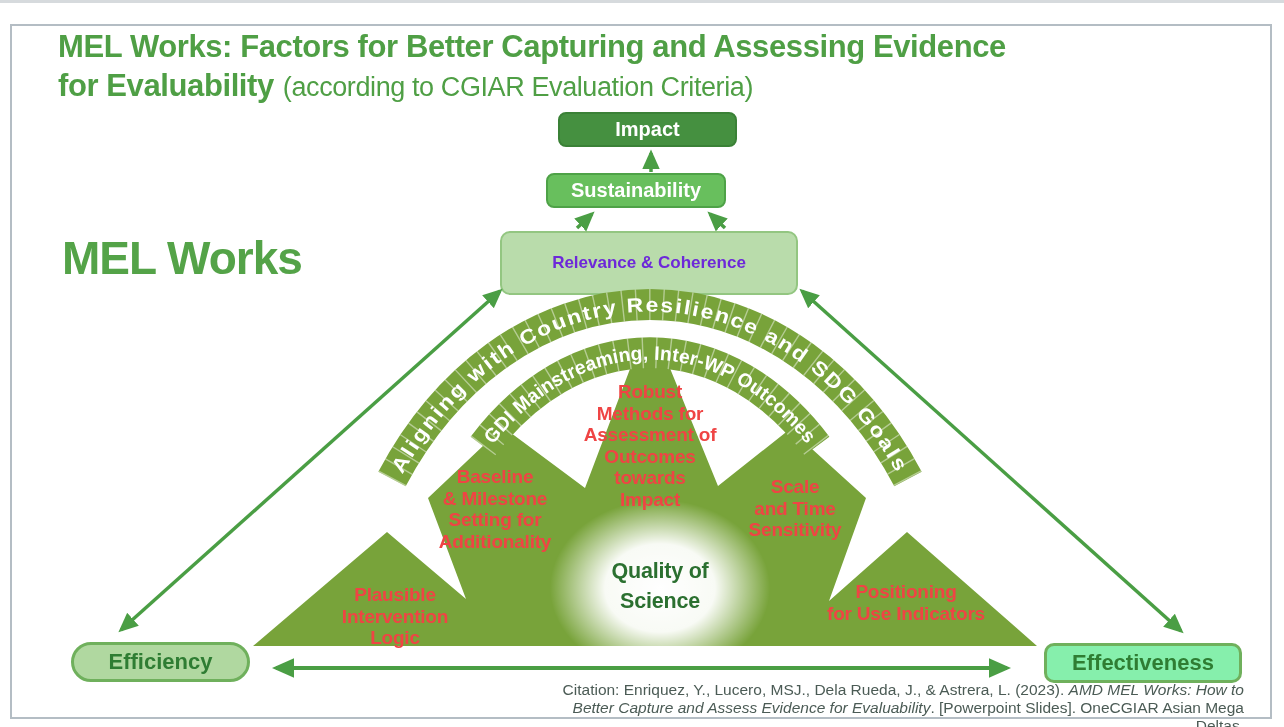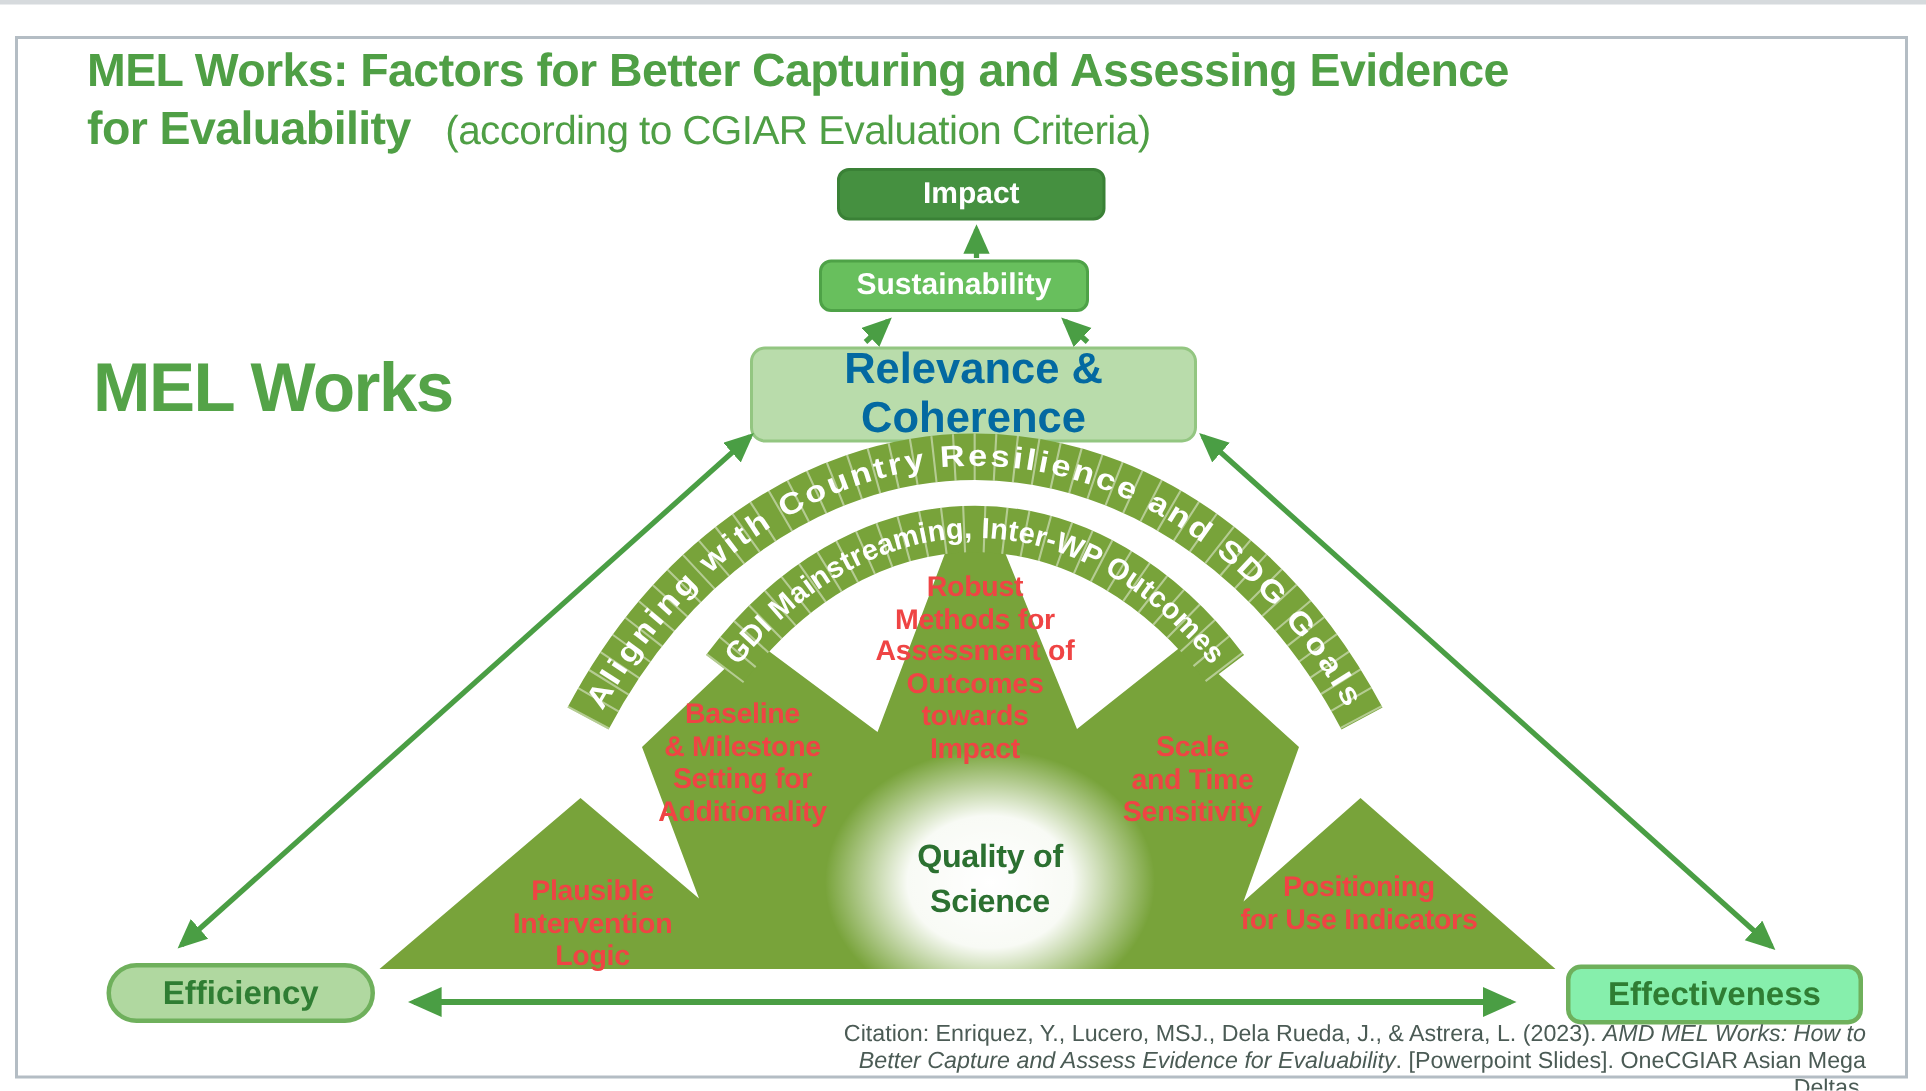--- a/index.html
+++ b/index.html
@@ -5,43 +5,43 @@
   html,body{margin:0;padding:0;}
   body{
     width:1284px;height:727px;position:relative;background:#ffffff;
     font-family:"Liberation Sans", sans-serif;overflow:hidden;
   }
   .top-strip{position:absolute;left:0;top:0;width:1284px;height:3px;background:#d6dadd;}
   .slide-frame{position:absolute;left:10px;top:24px;width:1262px;height:695px;
     border:2px solid #b4bdc4;box-sizing:border-box;background:transparent;pointer-events:none;}
   .title{position:absolute;left:58px;top:27px;color:#4f9f45;font-weight:bold;
     font-size:31px;line-height:39px;letter-spacing:-0.4px;}
-  .title .b{margin-right:23px;text-align:center;}
+  .title .b{margin-right:9px;text-align:center;}
   .title .light{font-weight:normal;font-size:27px;}
   .mel-works{position:absolute;left:62px;top:231px;font-size:46px;font-weight:bold;
     color:#54a348;letter-spacing:-1px;}
   .cbox{position:absolute;display:flex;align-items:center;justify-content:center;
     font-weight:bold;border-radius:8px;box-sizing:border-box;text-align:center;}
   .box-impact{left:558px;top:112px;width:179px;height:35px;background:#459040;
     border:2px solid #3a8136;color:#ffffff;font-size:20px;}
   .box-sustainability{left:546px;top:173px;width:180px;height:35px;background:#68bf5d;
     border:2px solid #4ea247;color:#ffffff;font-size:20px;}
   .box-rc{left:500px;top:231px;width:298px;height:64px;background:#b9dcab;
-    border:2px solid #93c681;color:#0369a1;font-size:29px;border-radius:10px;}
+    border:2px solid #93c681;color:#6d28d9;font-size:17px;border-radius:10px;}
   .box-efficiency{left:71px;top:642px;width:179px;height:40px;background:#b0d8a0;
     border:3px solid #6fb05c;color:#2f7d33;font-size:22px;border-radius:20px;}
   .box-effectiveness{left:1044px;top:643px;width:198px;height:40px;background:#86efac;
     border:3px solid #6fb05c;color:#2f7d33;font-size:22px;border-radius:10px;}
   .diagram-svg{position:absolute;left:0;top:0;pointer-events:none;}
   .mlabel{position:absolute;color:#ef4444;font-weight:bold;font-size:19px;line-height:21.5px;
     text-align:center;white-space:pre-line;letter-spacing:-0.2px;pointer-events:none;}
   .lbl-plausible{left:295px;top:584px;width:200px;}
   .lbl-baseline{left:395px;top:466px;width:200px;}
   .lbl-robust{left:560px;top:381px;width:180px;}
-  .lbl-scale{left:705px;top:488px;width:180px;}
+  .lbl-scale{left:705px;top:476px;width:180px;}
   .lbl-positioning{left:796px;top:581px;width:220px;}
   .lbl-quality{left:570px;top:556px;width:180px;color:#2b7030;font-size:21.5px;line-height:30px;}
   .citation{position:absolute;right:40px;top:681px;text-align:right;color:#4b5b55;
     font-size:15.5px;line-height:18px;width:700px;}
   .citation .it{font-style:italic;}
 </style>
 </head>
 <body>
 
 <div class="top-strip"></div>

